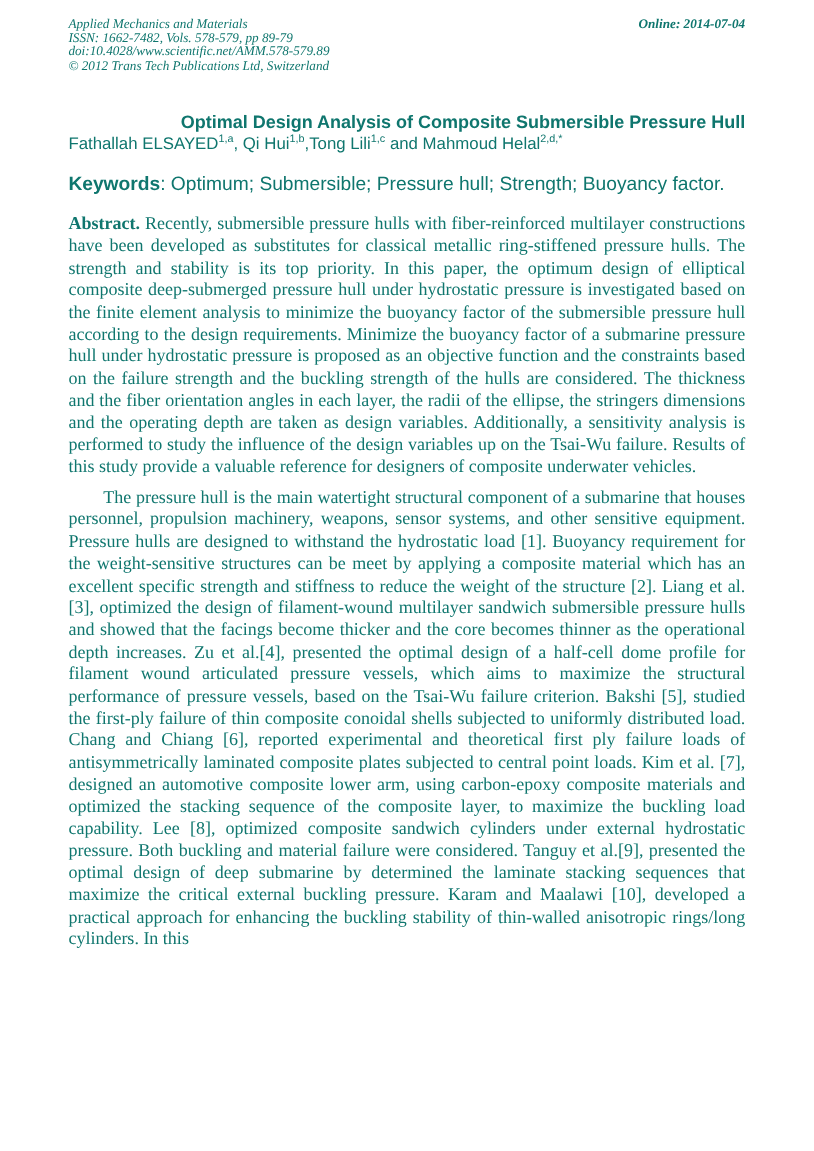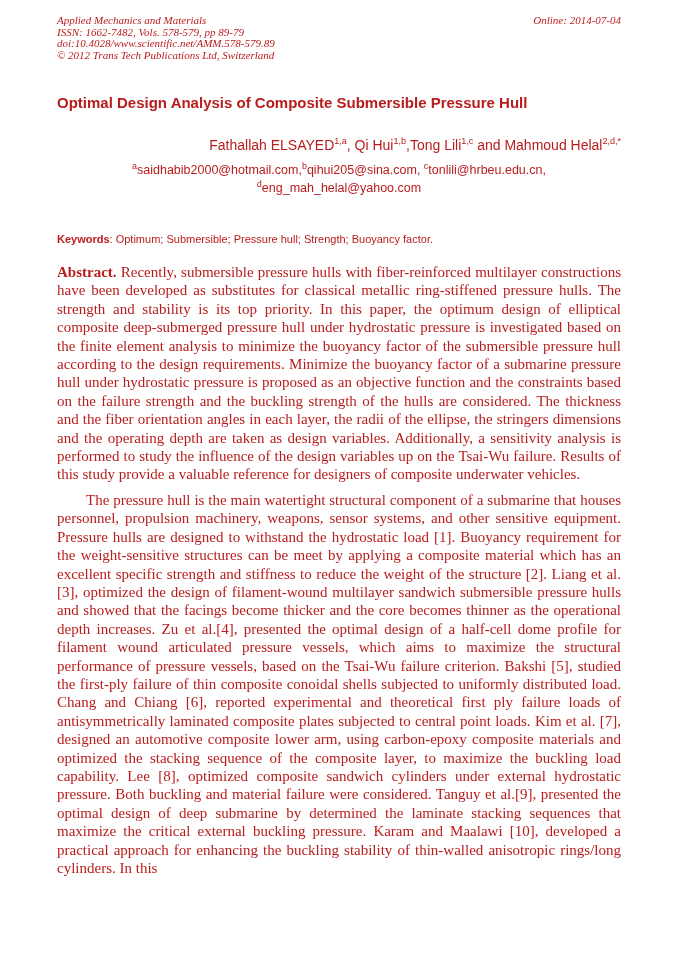--- a/index.html
+++ b/index.html
@@ -3,48 +3,47 @@
 <meta charset="utf-8">
 <style>
   * { margin: 0; padding: 0; box-sizing: border-box; }
   html, body { background: #ffffff; }
   body { width: 678px; }
   .page {
     position: relative;
     width: 678px;
     height: 959px;
     background: #ffffff;
-    color: #b91c1c;
+    color: #0f766e;
     padding: 15px 57px 0 57px;
     overflow: hidden;
   }
   
   .hdr {
     display: flex;
     justify-content: space-between;
     align-items: flex-start;
     font-family: "Liberation Serif", "DejaVu Serif", serif;
     font-style: italic;
     font-size: 11px;
     line-height: 11.5px;
   }
   .hdr-left div { white-space: nowrap; }
-  .hdr-right { text-align: center; white-space: nowrap; }
+  .hdr-right { text-align: center; white-space: nowrap; font-weight: bold; }
   
   .title {
     margin-top: 33px;
-    text-align: left;
+    text-align: right;
     font-family: "Liberation Sans", "DejaVu Sans", sans-serif;
     font-weight: bold;
     font-size: 15px;
     line-height: 17px;
   }
   .authors {
-    margin-top: 26px;
-    text-align: right;
+    text-align: left;
     font-family: "Liberation Sans", "DejaVu Sans", sans-serif;
     font-size: 14px;
     line-height: 16px;
   }
   .authors sup, .affil sup, .emails sup {
     font-size: 9px;
     vertical-align: super;
     line-height: 0;
   }
   .affil {
@@ -57,23 +56,23 @@
   .affil + .affil { margin-top: 10px; }
   .emails {
     margin-top: 9px;
     text-align: center;
     font-family: "Liberation Sans", "DejaVu Sans", sans-serif;
     font-size: 12.5px;
     line-height: 17.5px;
   }
   
   .keywords {
-    margin-top: 34px;
+    margin-top: 19px;
     font-family: "Liberation Sans", "DejaVu Sans", sans-serif;
-    font-size: 11px;
+    font-size: 16px;
     line-height: 16px;
   }
   .keywords .kw-label { font-weight: bold; }
   
   .body-par {
     font-family: "Liberation Serif", "DejaVu Serif", serif;
     font-size: 15px;
     line-height: 18.4px;
     text-align: justify;
   }
@@ -107,24 +106,20 @@
   </div>
 
   <h1 class="title">Optimal Design Analysis of Composite Submersible Pressure Hull</h1>
 
   <div class="authors">
     <span>Fathallah ELSAYED</span><sup>1,a</sup><span>, </span><span>Qi Hui</span><sup>1,b</sup><span>,</span><span>Tong Lili</span><sup>1,c</sup><span> and </span><span>Mahmoud Helal</span><sup>2,d,*</sup>
   </div>
 
 
 
-  <div class="emails">
-    <div><sup>a</sup><span>saidhabib2000@hotmail.com,</span><sup>b</sup><span>qihui205@sina.com, </span><sup>c</sup><span>tonlili@hrbeu.edu.cn,</span></div>
-    <div><sup>d</sup><span>eng_mah_helal@yahoo.com</span></div>
-  </div>
 
   <div class="keywords">
     <span class="kw-label">Keywords</span><span>: Optimum; Submersible; Pressure hull; Strength; Buoyancy factor.</span>
   </div>
 
   <p class="body-par abstract">
     <span class="abs-label">Abstract.</span><span> Recently, submersible pressure hulls with fiber-reinforced multilayer constructions have been developed as substitutes for classical metallic ring-stiffened pressure hulls. The strength and stability is its top priority. In this paper, the optimum design of elliptical composite deep-submerged pressure hull under hydrostatic pressure is investigated based on the finite element analysis to minimize the buoyancy factor of the submersible pressure hull according to the design requirements. Minimize the buoyancy factor of a submarine pressure hull under hydrostatic pressure is proposed as an objective function and the constraints based on the failure strength and the buckling strength of the hulls are considered. The thickness and the fiber orientation angles in each layer, the radii of the ellipse, the stringers dimensions and the operating depth are taken as design variables. Additionally, a sensitivity analysis is performed to study the influence of the design variables up on the Tsai-Wu failure. Results of this study provide a valuable reference for designers of composite underwater vehicles.</span>
   </p>
 
 

